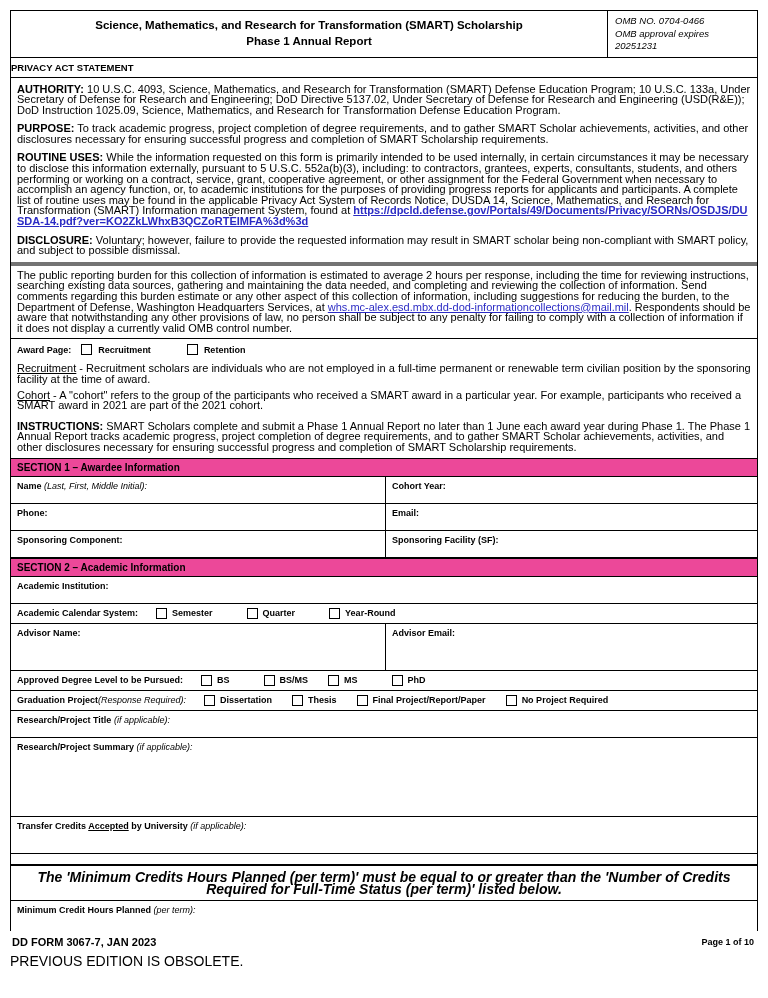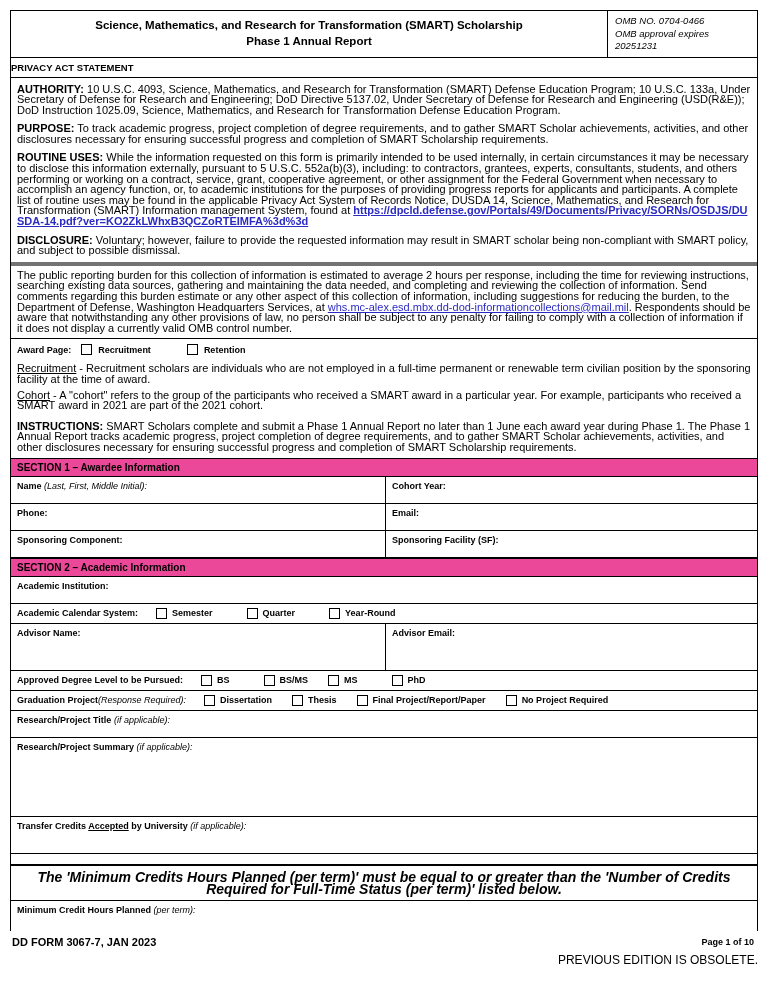--- a/index.html
+++ b/index.html
@@ -183,22 +183,22 @@
     position: absolute;
     left: 2px;
     top: 5px;
     font-size: 11px;
     font-weight: bold;
   }
   .f-center {
     position: absolute;
     left: 0; right: 0;
     top: 22px;
-    text-align: right;
-    font-size: 12px;
+    text-align: left;
+    font-size: 14px;
   }
   .f-right {
     position: absolute;
     right: 4px;
     top: 6px;
     font-size: 9px;
     font-weight: bold;
   }
 </style>
 </head>

